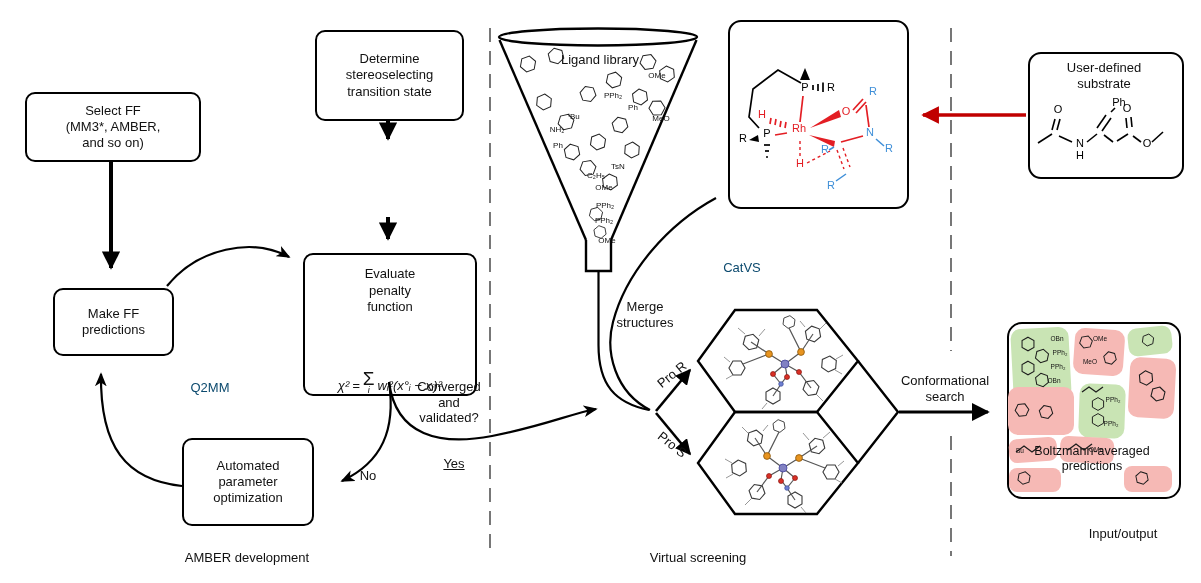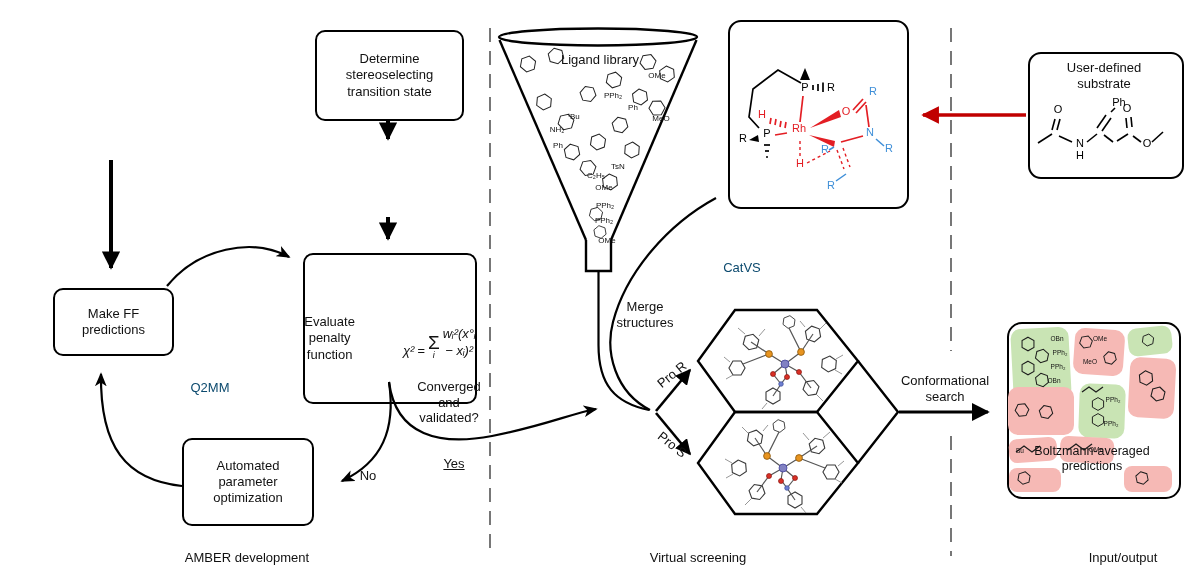--- a/index.html
+++ b/index.html
@@ -10,21 +10,21 @@
        font-size:13px;line-height:1.25;white-space:pre-line;z-index:2;}
   .lab{position:absolute;font-size:13px;line-height:1.2;color:#111;
        white-space:pre-line;text-align:center;z-index:4;}
   .blue{color:#0c4a6e;}
   svg.layer{position:absolute;left:0;top:0;z-index:3;pointer-events:none;}
   
   #b-selectff{left:25px;top:92px;width:172px;height:66px;}
   #b-makeff{left:53px;top:288px;width:117px;height:64px;}
   #b-determine{left:315px;top:30px;width:145px;height:87px;}
   #b-reference{left:315px;top:152px;width:145px;height:63px;}
-  #b-evaluate{left:303px;top:253px;width:170px;height:127px;padding-top:20px;gap:48px;}
+  #b-evaluate{left:303px;top:253px;width:170px;height:127px;flex-direction:column;padding-top:12px;gap:48px;}
   #b-autoparam{left:182px;top:438px;width:128px;height:84px;}
   #b-template{left:728px;top:20px;width:177px;height:185px;border-radius:13px;}
   #b-substrate{left:1028px;top:52px;width:152px;height:123px;border-radius:13px;}
   #b-boltzmann{left:1007px;top:322px;width:170px;height:173px;border-radius:15px;border-width:2.5px;}
   
   .formula{display:flex;align-items:flex-end;gap:3px;margin-top:8px;font-size:13px;font-style:italic;}
   .sigma-wrap{display:flex;flex-direction:column;align-items:center;line-height:.8;}
   .sigma{font-size:19px;font-style:normal;}
   .sigma-sub{font-size:9px;margin-top:1px;}
   
@@ -54,20 +54,23 @@
   .aO{fill:#d93025;stroke:#8a1410;stroke-width:.7;}
   .aN{fill:#6f7fd0;stroke:#3a4a9a;stroke-width:.7;}
   .rot-l{transform:rotate(-39deg);}
   .rot-r{transform:rotate(39deg);}
 </style>
 </head>
 <body>
 
 <div id="fig">
 
+  <div class="box" id="b-selectff">Select FF
+(MM3*, AMBER,
+and so on)</div>
   <div class="box" id="b-makeff">Make FF
 predictions</div>
   <div class="box" id="b-determine">Determine
 stereoselecting
 transition state</div>
   <div class="box" id="b-evaluate">
     <div>Evaluate
 penalty
 function</div>
     <div class="formula">
@@ -344,14 +347,14 @@
   <div class="lab" style="left:436px;top:456px;width:36px;text-decoration:underline;">Yes</div>
   <div class="lab" style="left:352px;top:468px;width:32px;">No</div>
   <div class="lab" style="left:598px;top:299px;width:94px;">Merge
 structures</div>
   <div class="lab rot-l" style="left:650px;top:367px;width:44px;">Pro R</div>
   <div class="lab rot-r" style="left:650px;top:437px;width:44px;">Pro S</div>
   <div class="lab" style="left:884px;top:373px;width:122px;">Conformational
 search</div>
   <div class="lab" style="left:172px;top:550px;width:150px;">AMBER development</div>
   <div class="lab" style="left:628px;top:550px;width:140px;">Virtual screening</div>
-  <div class="lab" style="left:1060px;top:550px;width:126px;text-align:center;">Input/output</div>
+  <div class="lab" style="left:1060px;top:526px;width:126px;text-align:center;">Input/output</div>
 </div>
 
 </body></html>

